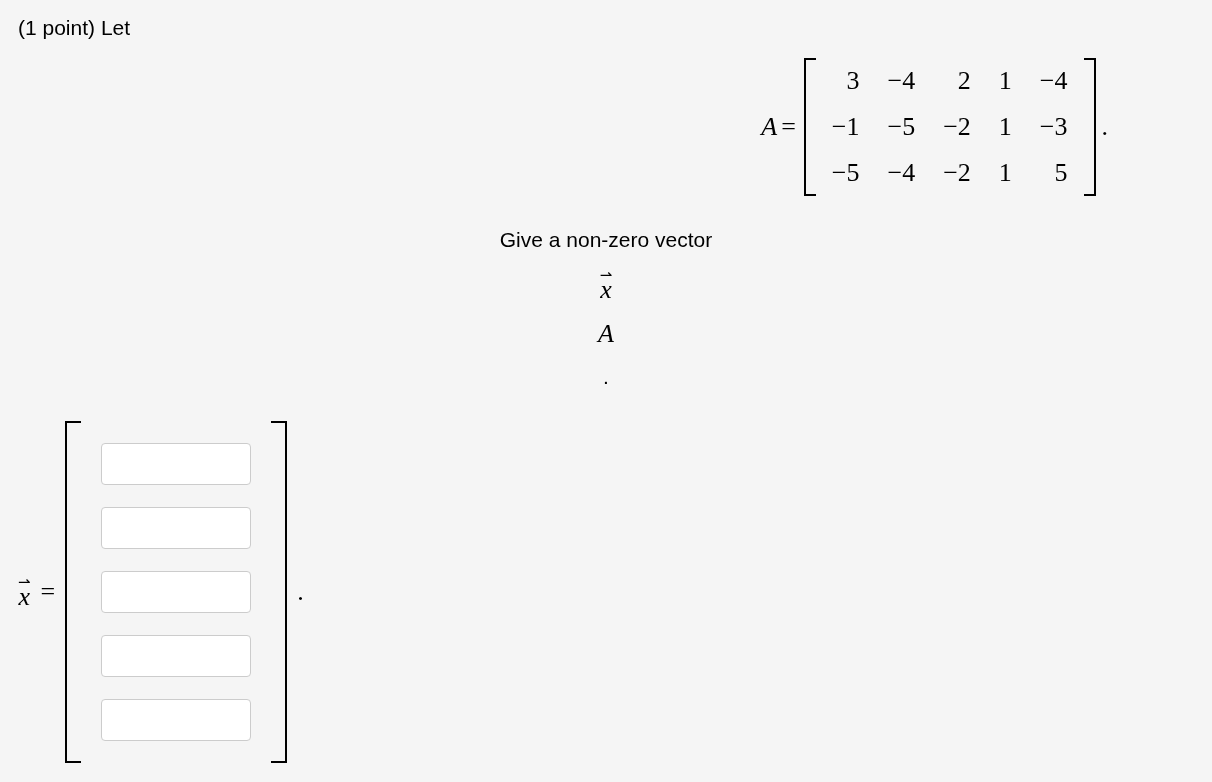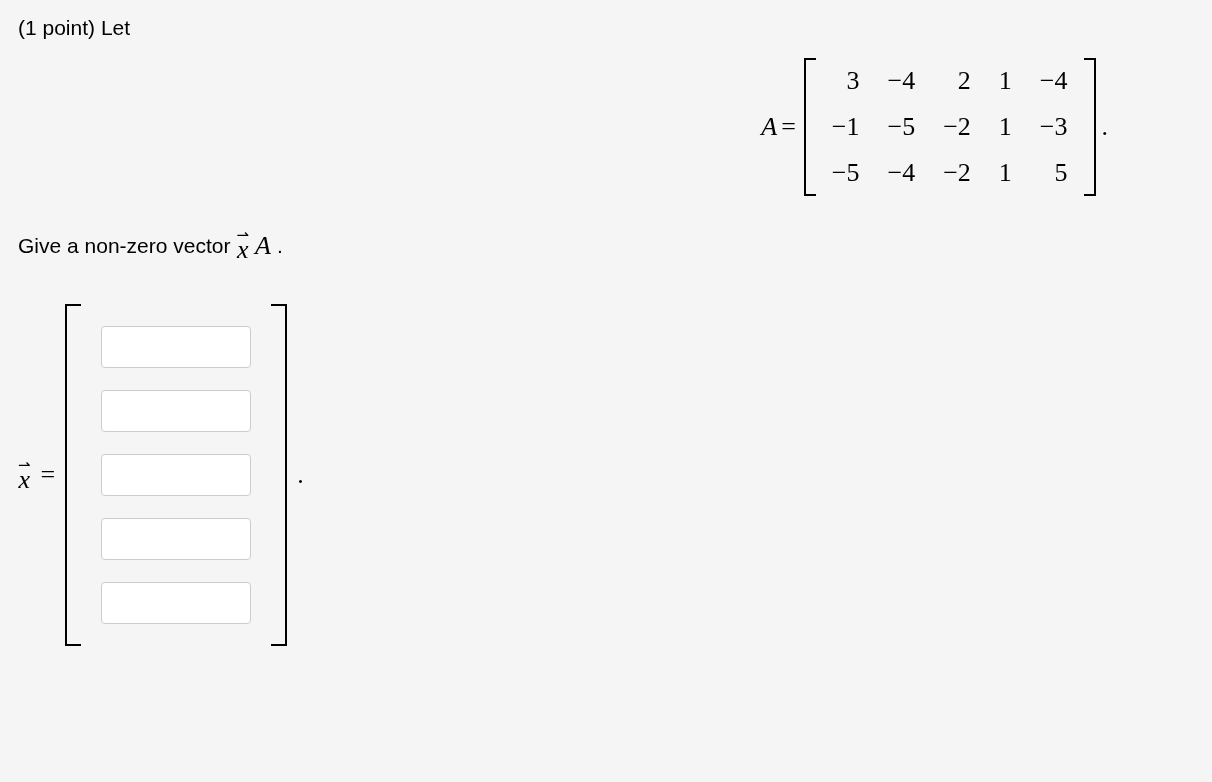--- a/index.html
+++ b/index.html
@@ -63,21 +63,21 @@
     font-family: "Times New Roman", Times, serif;
     font-size: 26px;
   }
   table.matrix td {
     padding: 8px 14px;
     text-align: right;
     white-space: nowrap;
   }
   .trailing-period { margin-left: 6px; align-self: center; font-family: "Times New Roman", Times, serif; font-size: 26px; }
 
-  .prompt-line { margin: 0 0 37px 0; display:flex; align-items:center; flex-wrap:wrap; gap:6px; }
+  .prompt-line { margin: 0 0 28px 0; display:flex; align-items:center; flex-wrap:wrap; gap:16px;flex-direction:column; }
 
   
   .xvec {
     display: inline-flex;
     flex-direction: column;
     align-items: center;
     line-height: 0.5;
     font-family: "Times New Roman", Times, serif;
   }
   .xvec .arrow { font-size: 15px; line-height:0.6; transform: translateY(3px);}

